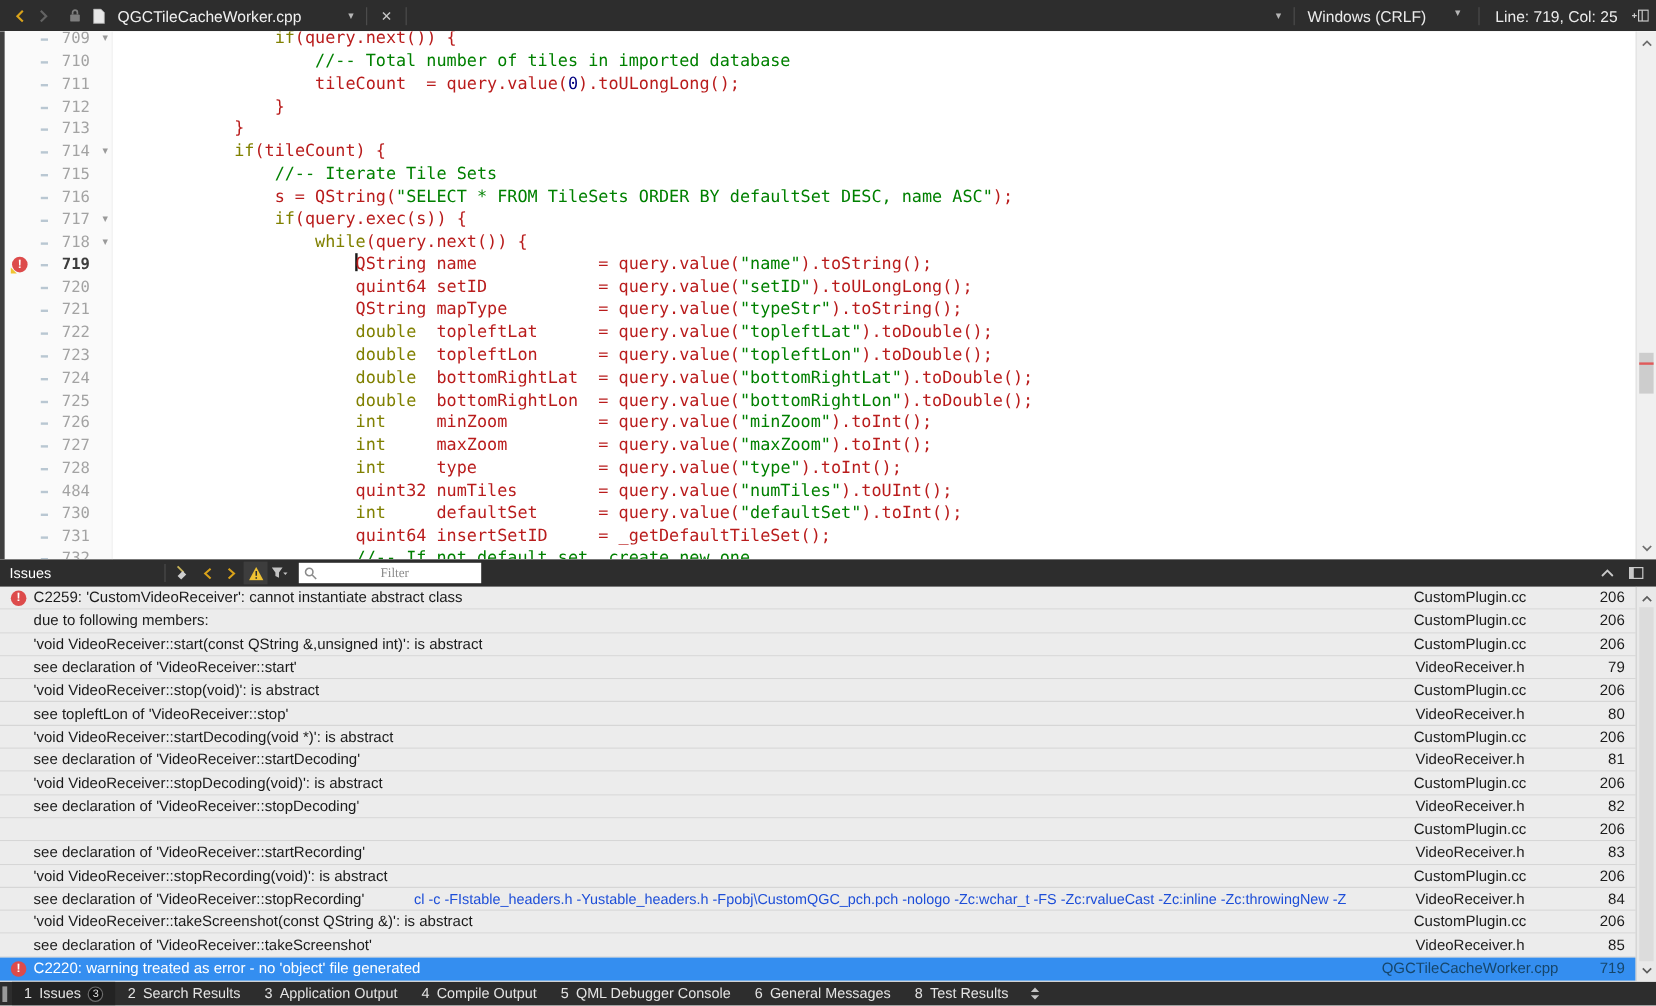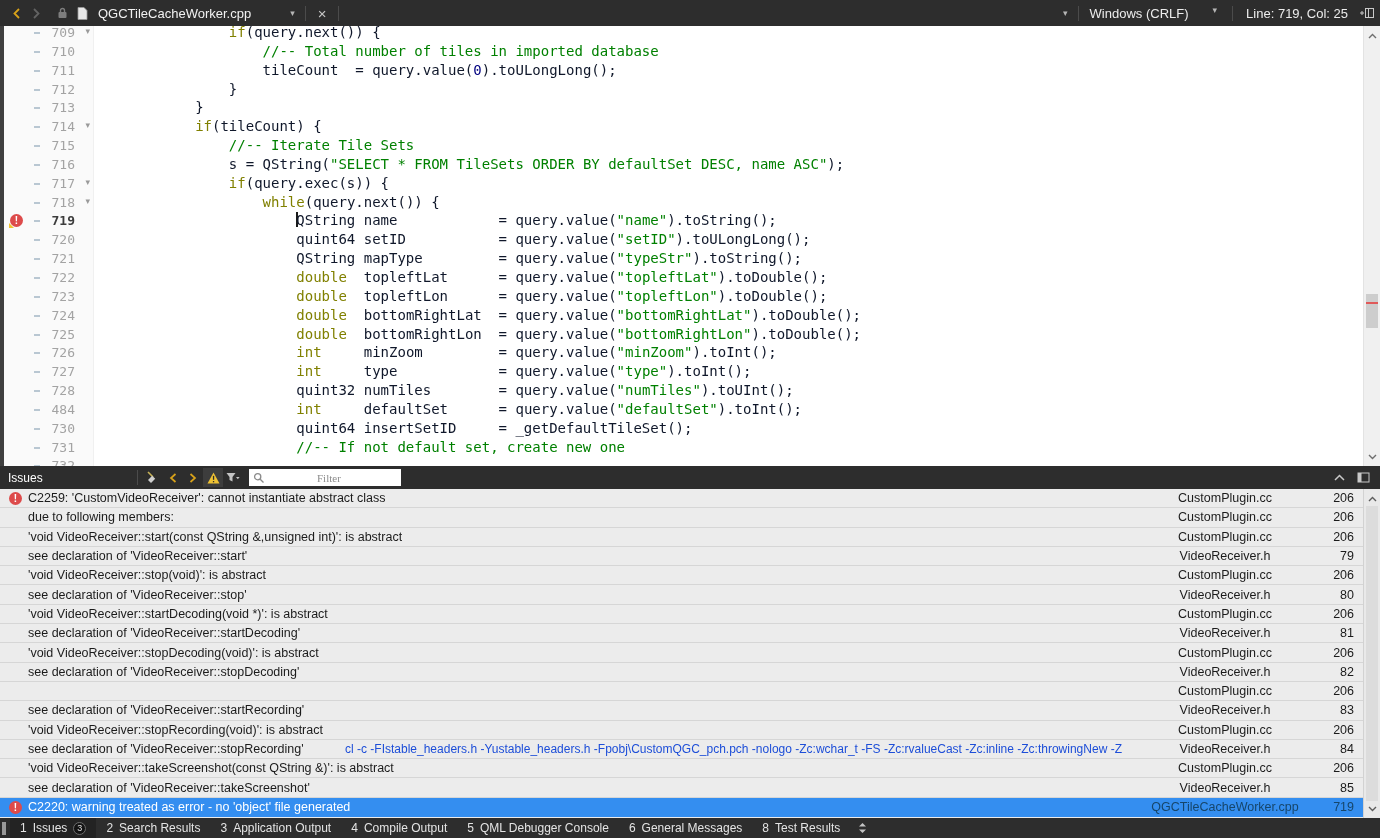--- a/index.html
+++ b/index.html
@@ -33,21 +33,21 @@
   .gutter-error { position:absolute; left:6px; top:3px; width:13px; height:13px; border-radius:50%; background:#dd4b4b; color:#fff;
                   font-size:10px; font-weight:bold; text-align:center; line-height:13px; }
   .gutter-error::after { content:''; position:absolute; left:-1px; bottom:-1px; width:0; height:0;
                   border-left:5px solid #f0c330; border-top:5px solid transparent; }
   .code-col { flex:1 1 auto; overflow:hidden; }
   .code-line { height:18.85px; line-height:18.85px; white-space:pre; font-family:"DejaVu Sans Mono",monospace; font-size:14px; color:#000; }
   .tok-k { color:#808000; }
   .tok-s { color:#008000; }
   .tok-c { color:#008000; }
   .tok-n { color:#000080; }
-  .tok-p { color:#0f172a; }
+  .tok-p { color:#b91c1c; }
   .caret-bar { display:inline-block; width:1.5px; height:15px; background:#1a1a1a; vertical-align:-2px; margin-right:-1.5px; }
   .edit-scroll { flex:0 0 17px; background:#f0f0f0; border-left:1px solid #e3e3e3; position:relative; }
   .sa { position:absolute; left:0; right:0; height:15px; display:flex; align-items:center; justify-content:center; color:#6e6e6e; }
   .sa.up { top:2px; } .sa.down { bottom:2px; }
   .edit-thumb { position:absolute; left:2px; right:2px; top:268px; height:34px; background:#cdcdcd; }
   .thumb-mark { position:absolute; left:0; right:0; top:8px; height:2px; background:#e05a5a; }
 
   
   .issues-head { height:23px; flex:0 0 23px; background:#2d2d2d; display:flex; align-items:center; color:#e8e8e8; }
   .issues-title { font-size:12px; color:#fff; padding-left:8px; width:132px; }
@@ -257,20 +257,21 @@
           <div class="code-line">                <span class="tok-k">if</span><span class="tok-p">(query.exec(s)) {</span></div>
           <div class="code-line">                    <span class="tok-k">while</span><span class="tok-p">(query.next()) {</span></div>
           <div class="code-line">                        <span class="caret-bar"></span><span class="tok-p">QString name            = query.value(</span><span class="tok-s">"name"</span><span class="tok-p">).toString();</span></div>
           <div class="code-line">                        <span class="tok-p">quint64 setID           = query.value(</span><span class="tok-s">"setID"</span><span class="tok-p">).toULongLong();</span></div>
           <div class="code-line">                        <span class="tok-p">QString mapType         = query.value(</span><span class="tok-s">"typeStr"</span><span class="tok-p">).toString();</span></div>
           <div class="code-line">                        <span class="tok-k">double</span><span class="tok-p">  topleftLat      = query.value(</span><span class="tok-s">"topleftLat"</span><span class="tok-p">).toDouble();</span></div>
           <div class="code-line">                        <span class="tok-k">double</span><span class="tok-p">  topleftLon      = query.value(</span><span class="tok-s">"topleftLon"</span><span class="tok-p">).toDouble();</span></div>
           <div class="code-line">                        <span class="tok-k">double</span><span class="tok-p">  bottomRightLat  = query.value(</span><span class="tok-s">"bottomRightLat"</span><span class="tok-p">).toDouble();</span></div>
           <div class="code-line">                        <span class="tok-k">double</span><span class="tok-p">  bottomRightLon  = query.value(</span><span class="tok-s">"bottomRightLon"</span><span class="tok-p">).toDouble();</span></div>
           <div class="code-line">                        <span class="tok-k">int</span><span class="tok-p">     minZoom         = query.value(</span><span class="tok-s">"minZoom"</span><span class="tok-p">).toInt();</span></div>
+          <div class="code-line">                        <span class="tok-k">int</span><span class="tok-p">     maxZoom         = query.value(</span><span class="tok-s">"maxZoom"</span><span class="tok-p">).toInt();</span></div>
           <div class="code-line">                        <span class="tok-k">int</span><span class="tok-p">     type            = query.value(</span><span class="tok-s">"type"</span><span class="tok-p">).toInt();</span></div>
           <div class="code-line">                        <span class="tok-p">quint32 numTiles        = query.value(</span><span class="tok-s">"numTiles"</span><span class="tok-p">).toUInt();</span></div>
           <div class="code-line">                        <span class="tok-k">int</span><span class="tok-p">     defaultSet      = query.value(</span><span class="tok-s">"defaultSet"</span><span class="tok-p">).toInt();</span></div>
           <div class="code-line">                        <span class="tok-p">quint64 insertSetID     = _getDefaultTileSet();</span></div>
           <div class="code-line">                        <span class="tok-c">//-- If not default set, create new one</span></div>
         </div>
     </div>
     <div class="edit-scroll">
       <div class="sa up">
         <svg width="9" height="6" viewBox="0 0 9 6">
@@ -365,21 +366,21 @@
         <span class="issue-text">see declaration of 'VideoReceiver::start'</span>
         <span class="issue-file">VideoReceiver.h</span>
         <span class="issue-line">79</span>
       </div>
       <div class="issue-row">
         <span class="issue-text">'void VideoReceiver::stop(void)': is abstract</span>
         <span class="issue-file">CustomPlugin.cc</span>
         <span class="issue-line">206</span>
       </div>
       <div class="issue-row">
-        <span class="issue-text">see declaration of 'VideoReceiver::stop'</span>
+        <span class="issue-text">see topleftLon of 'VideoReceiver::stop'</span>
         <span class="issue-file">VideoReceiver.h</span>
         <span class="issue-line">80</span>
       </div>
       <div class="issue-row">
         <span class="issue-text">'void VideoReceiver::startDecoding(void *)': is abstract</span>
         <span class="issue-file">CustomPlugin.cc</span>
         <span class="issue-line">206</span>
       </div>
       <div class="issue-row">
         <span class="issue-text">see declaration of 'VideoReceiver::startDecoding'</span>

